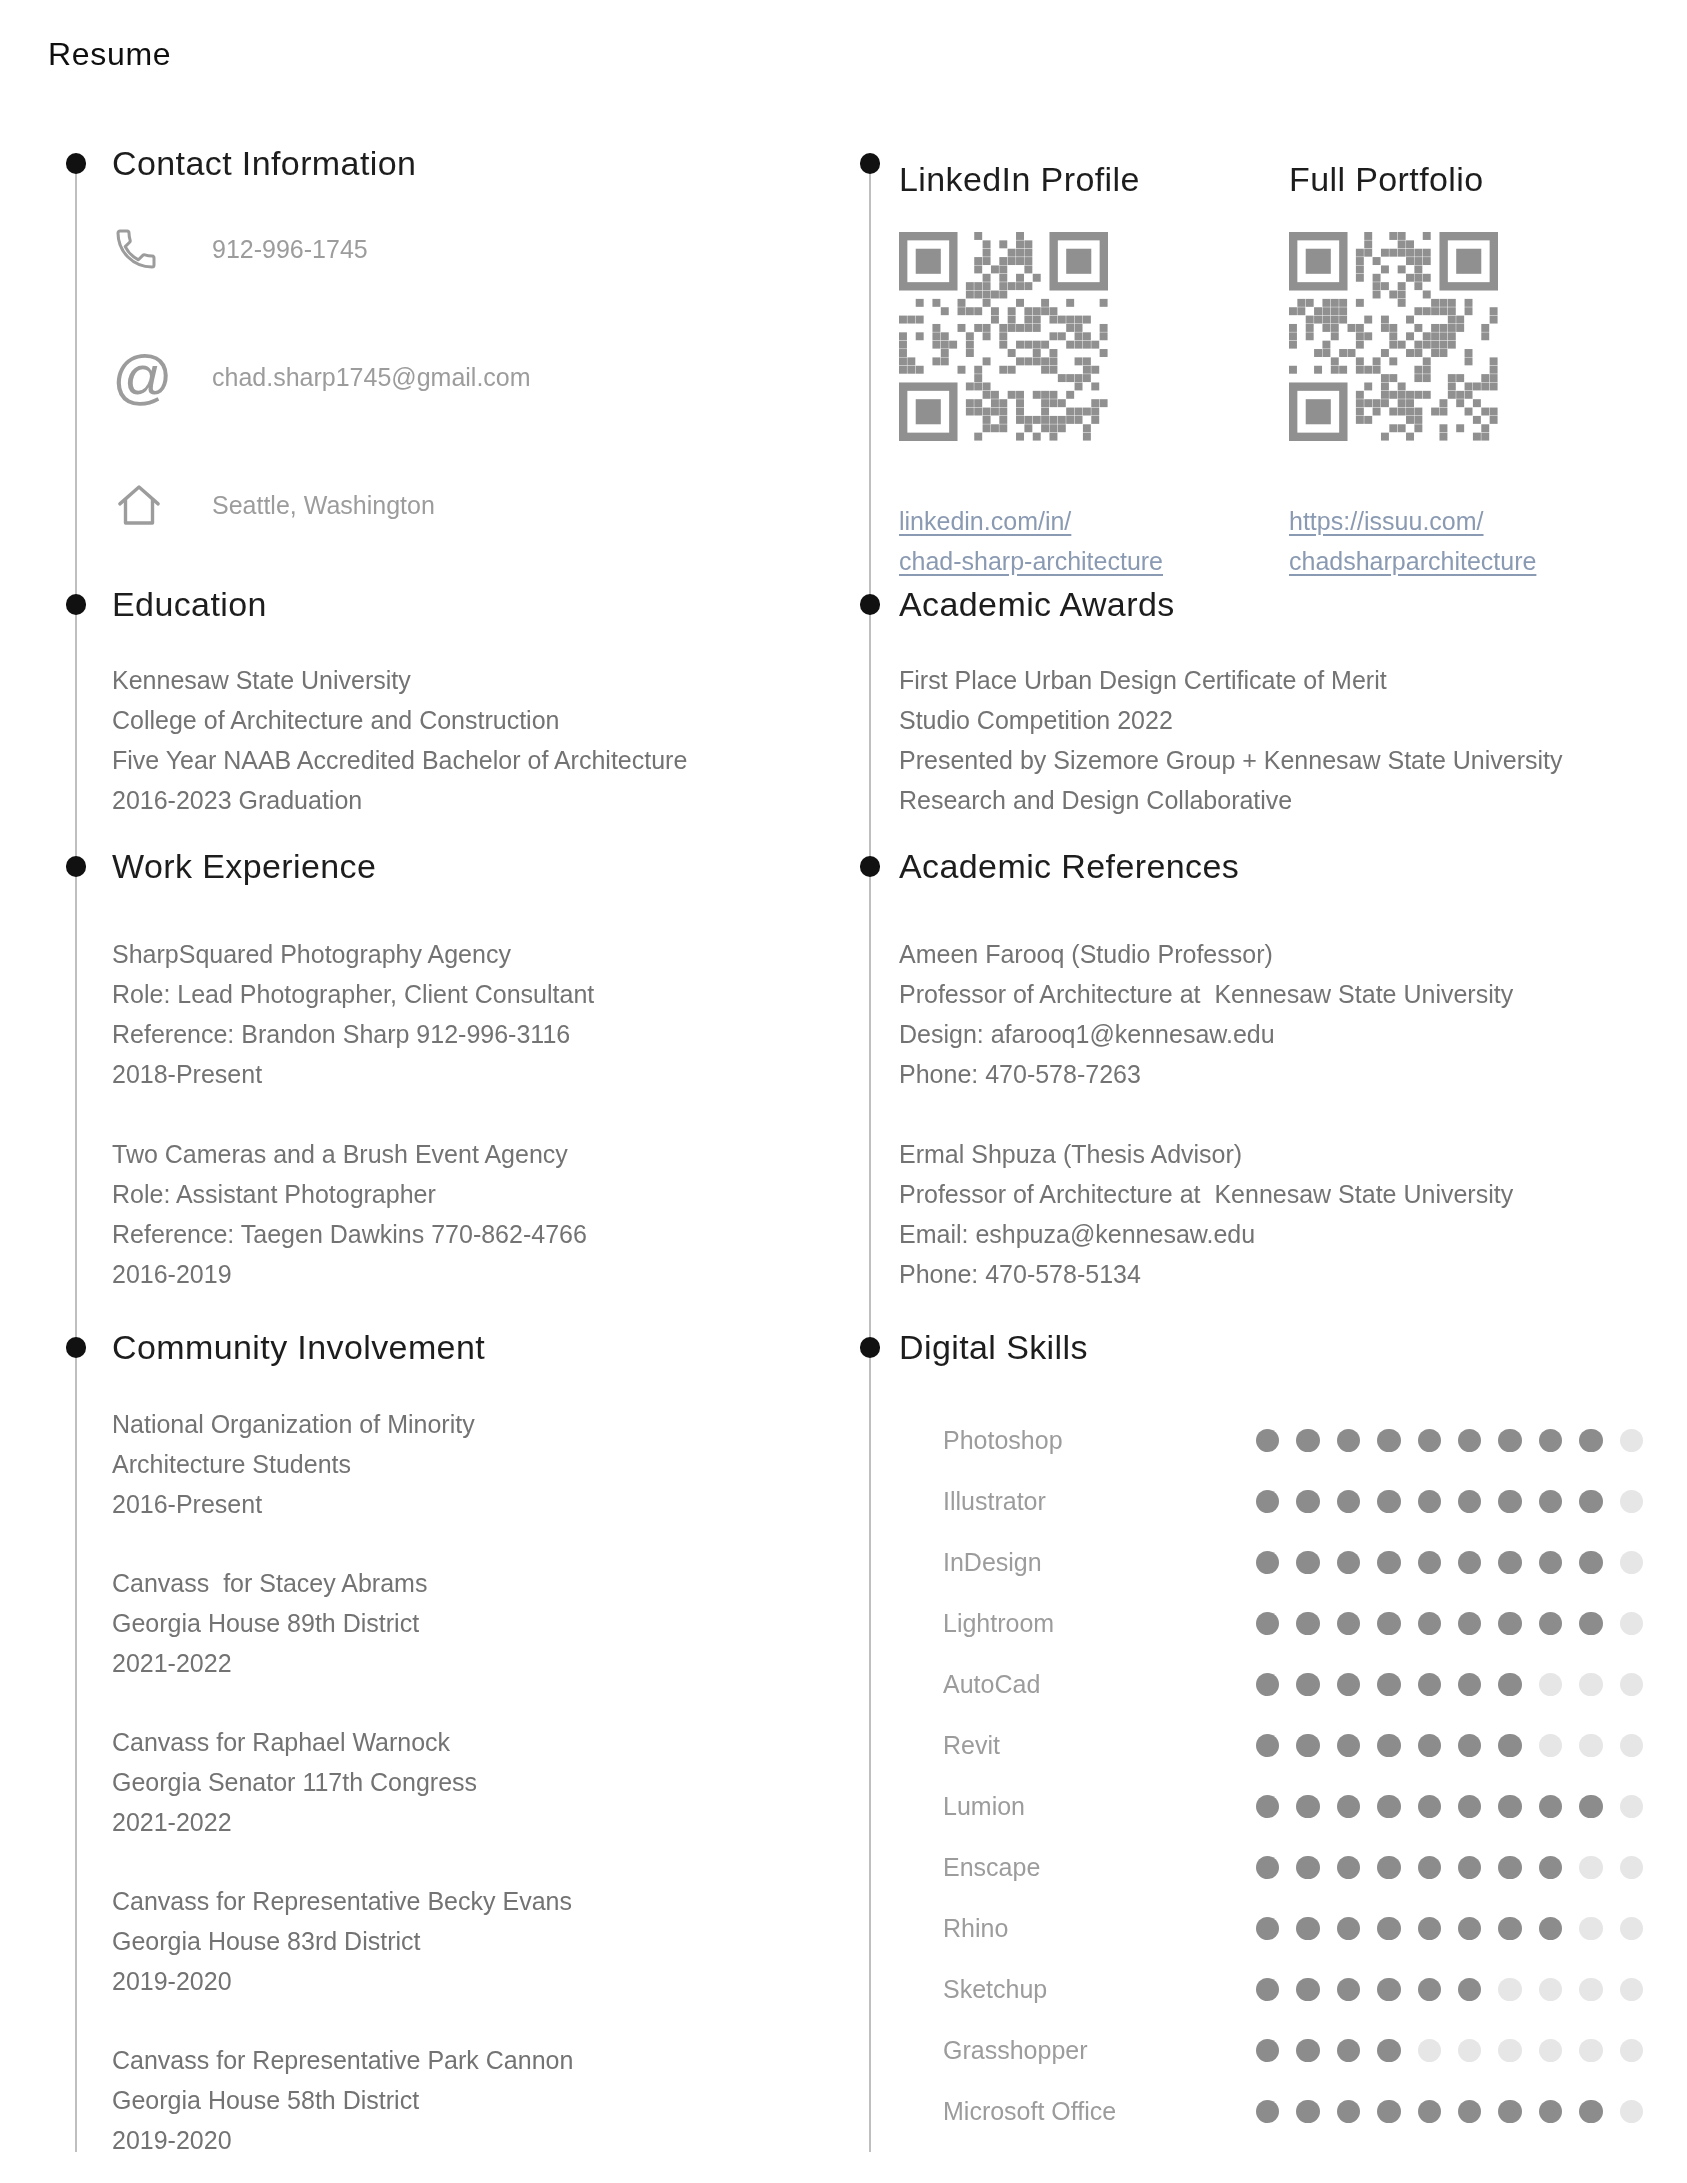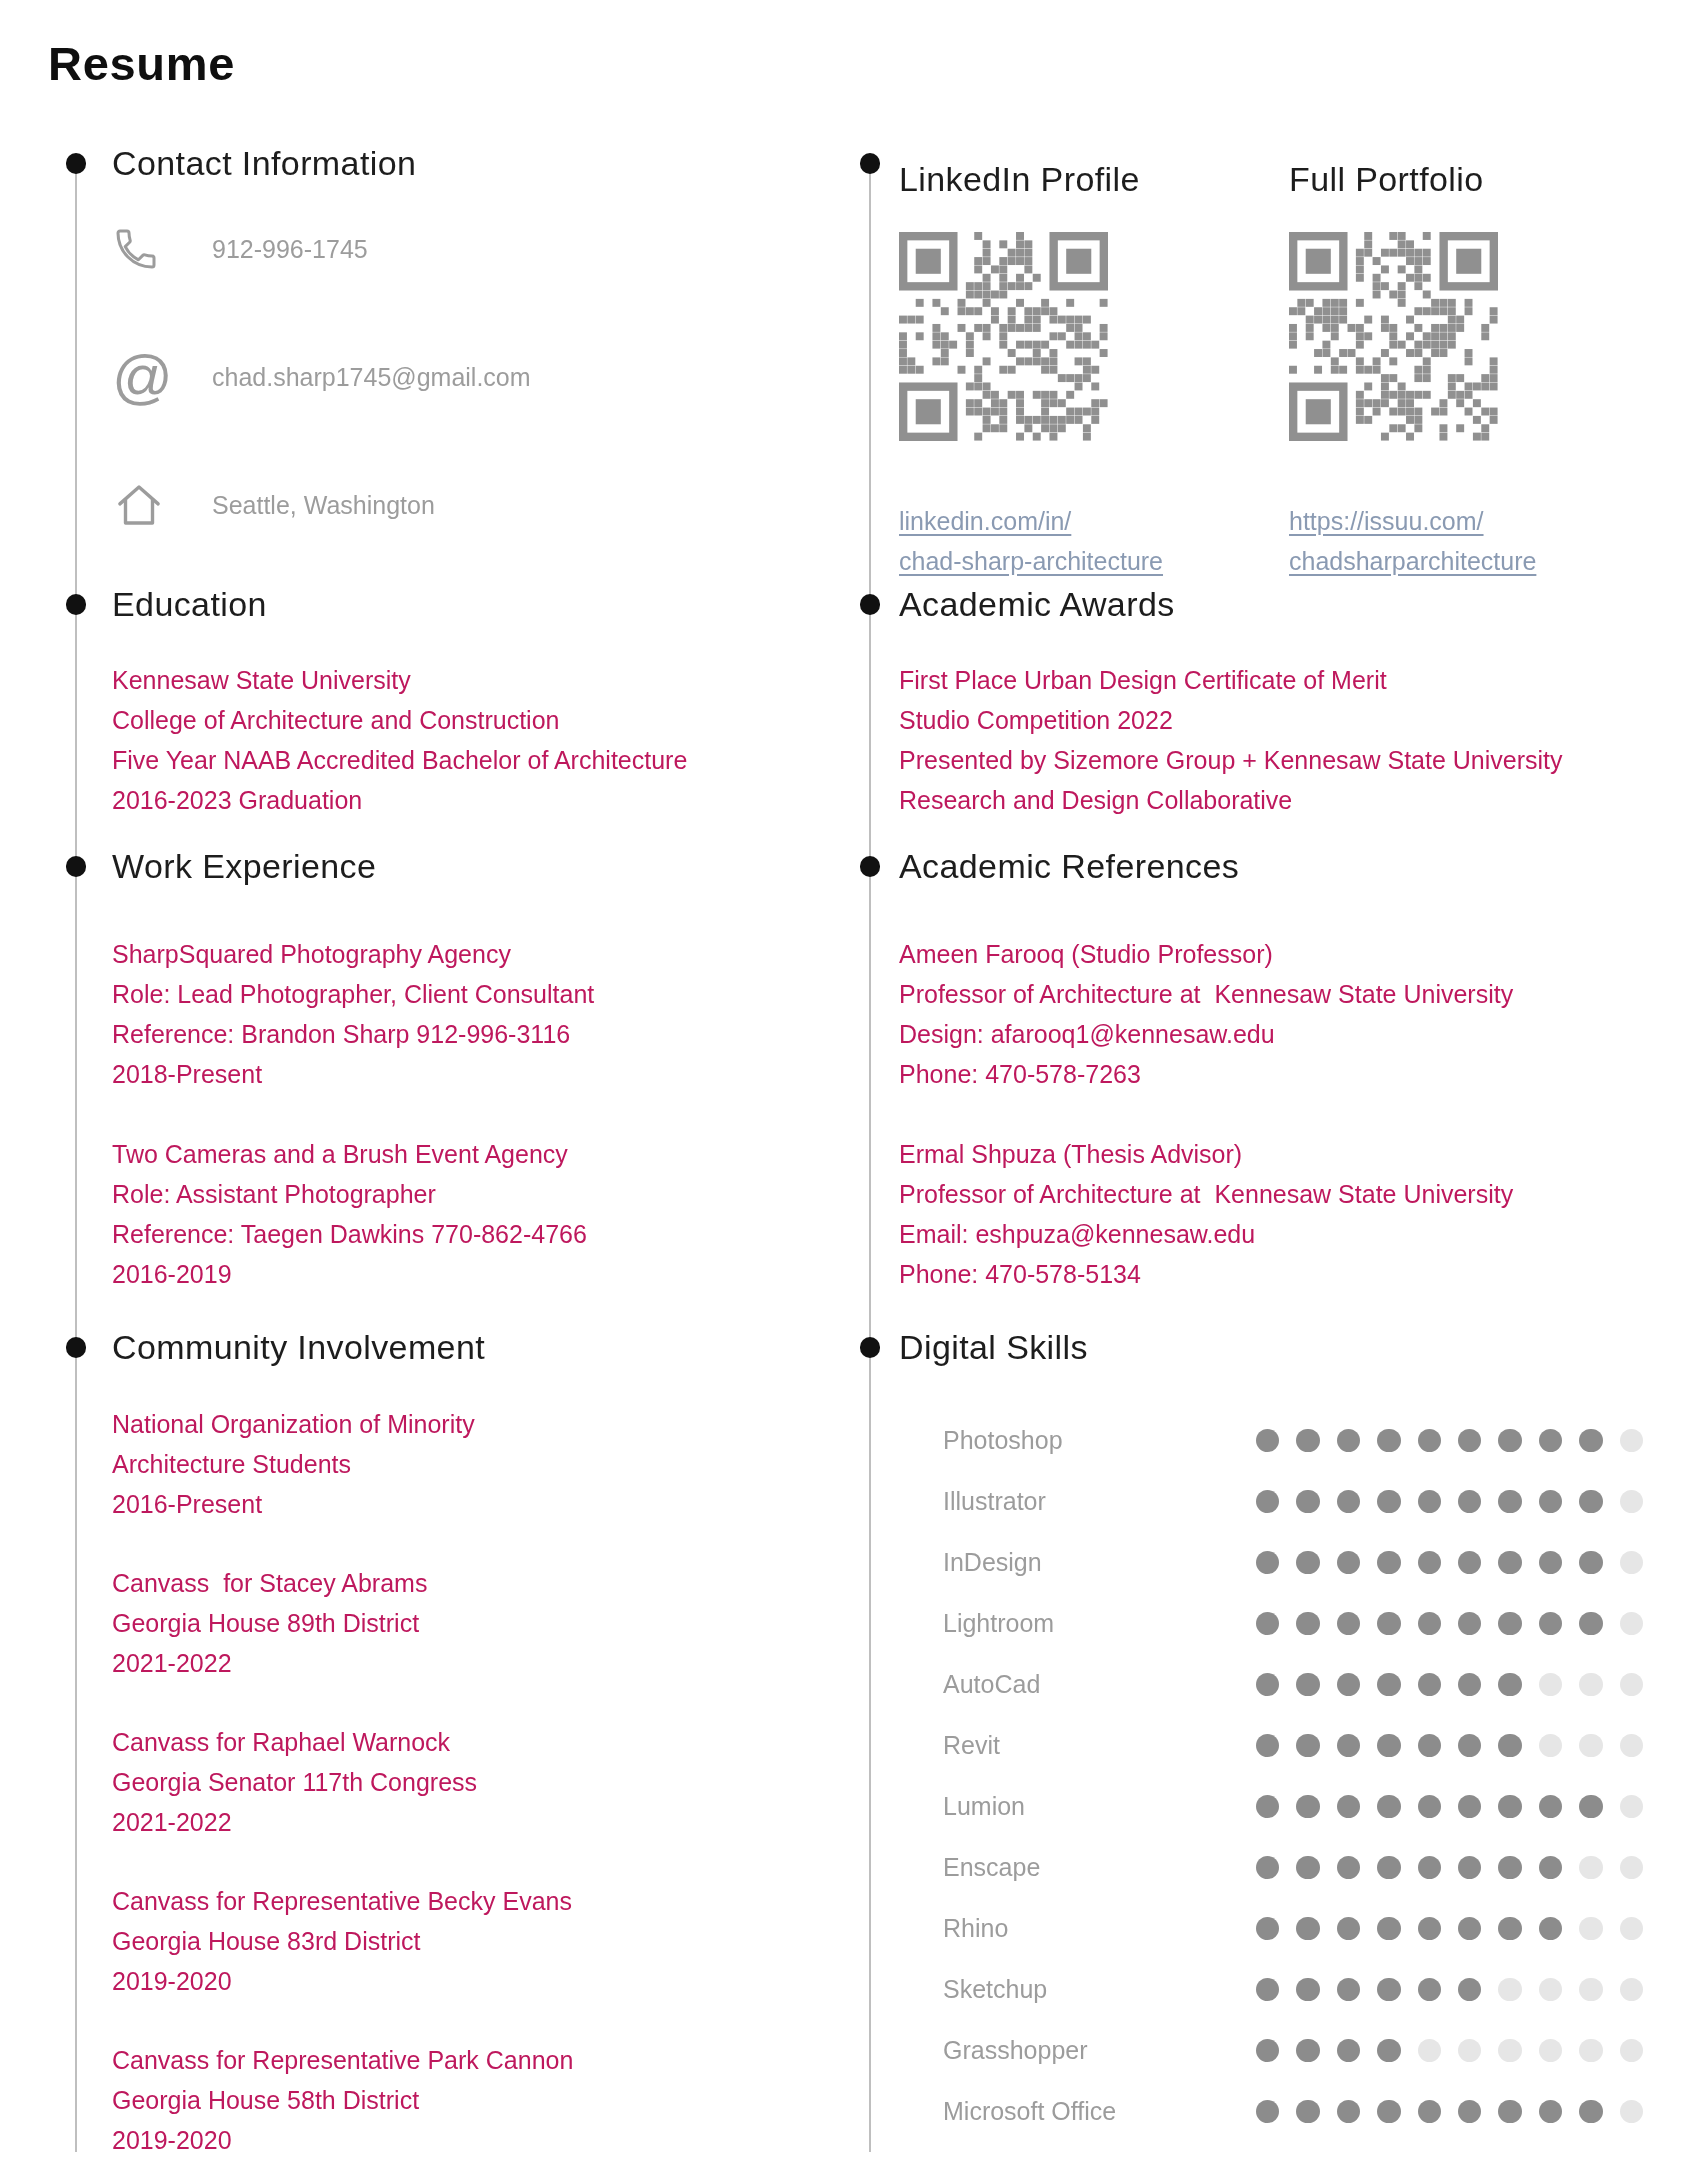--- a/index.html
+++ b/index.html
@@ -1,36 +1,36 @@
 <!DOCTYPE html>
 <html style="font-size:11.7px"><head>
 <meta charset="utf-8">
 <style>
   * { margin:0; padding:0; box-sizing:border-box; }
   html,body { background:#ffffff; }
   body { width:1687px; height:2183px; font-family:"Liberation Sans", sans-serif; }
   .page { position:relative; width:1687px; height:2183px; background:#fff; overflow:hidden; }
 
-  .title { position:absolute; left:48px; top:36px; font-size:47px; font-weight:700;
+  .title { position:absolute; left:48px; top:36px; font-size:32px; font-weight:400;
            color:#0f0f0f; letter-spacing:0.7px; }
 
   .vline { position:absolute; width:1.5px; background:#bfbfbf; top:163px; height:1989px; }
   .vline.l { left:75px; }
   .vline.r { left:869px; }
 
   .sec { position:absolute; }
   .sec.leftcol  { left:112px; width:730px; }
   .sec.rightcol { left:899px; width:773px; }
   .bullet { position:absolute; width:20.4px; height:20.4px; border-radius:50%; background:#111; top:10.2px; }
   .leftcol  .bullet { left:-46px; }
   .rightcol .bullet { left:-39px; }
 
   h2 { font-size:34px; font-weight:400; color:#1d1d1d; letter-spacing:0.4px; line-height:41px; }
 
-  .line { font-size:25px; color:#be185d; line-height:40px; white-space:pre-wrap; }
+  .line { font-size:25px; color:#737373; line-height:40px; white-space:pre-wrap; }
   .lines-block { margin-top:35px; }
   .entry.first { margin-top:47px; }
   .entry.next  { margin-top:40px; }
   .c-entry.first { margin-top:36px; }
   .c-entry.next  { margin-top:39px; }
 
   
   .contact-rows { margin-top:36px; }
   .c-row { display:flex; align-items:center; height:58px; margin-bottom:70px; }
   .c-icon { width:100px; color:#9c9c9c; display:flex; align-items:center; }

